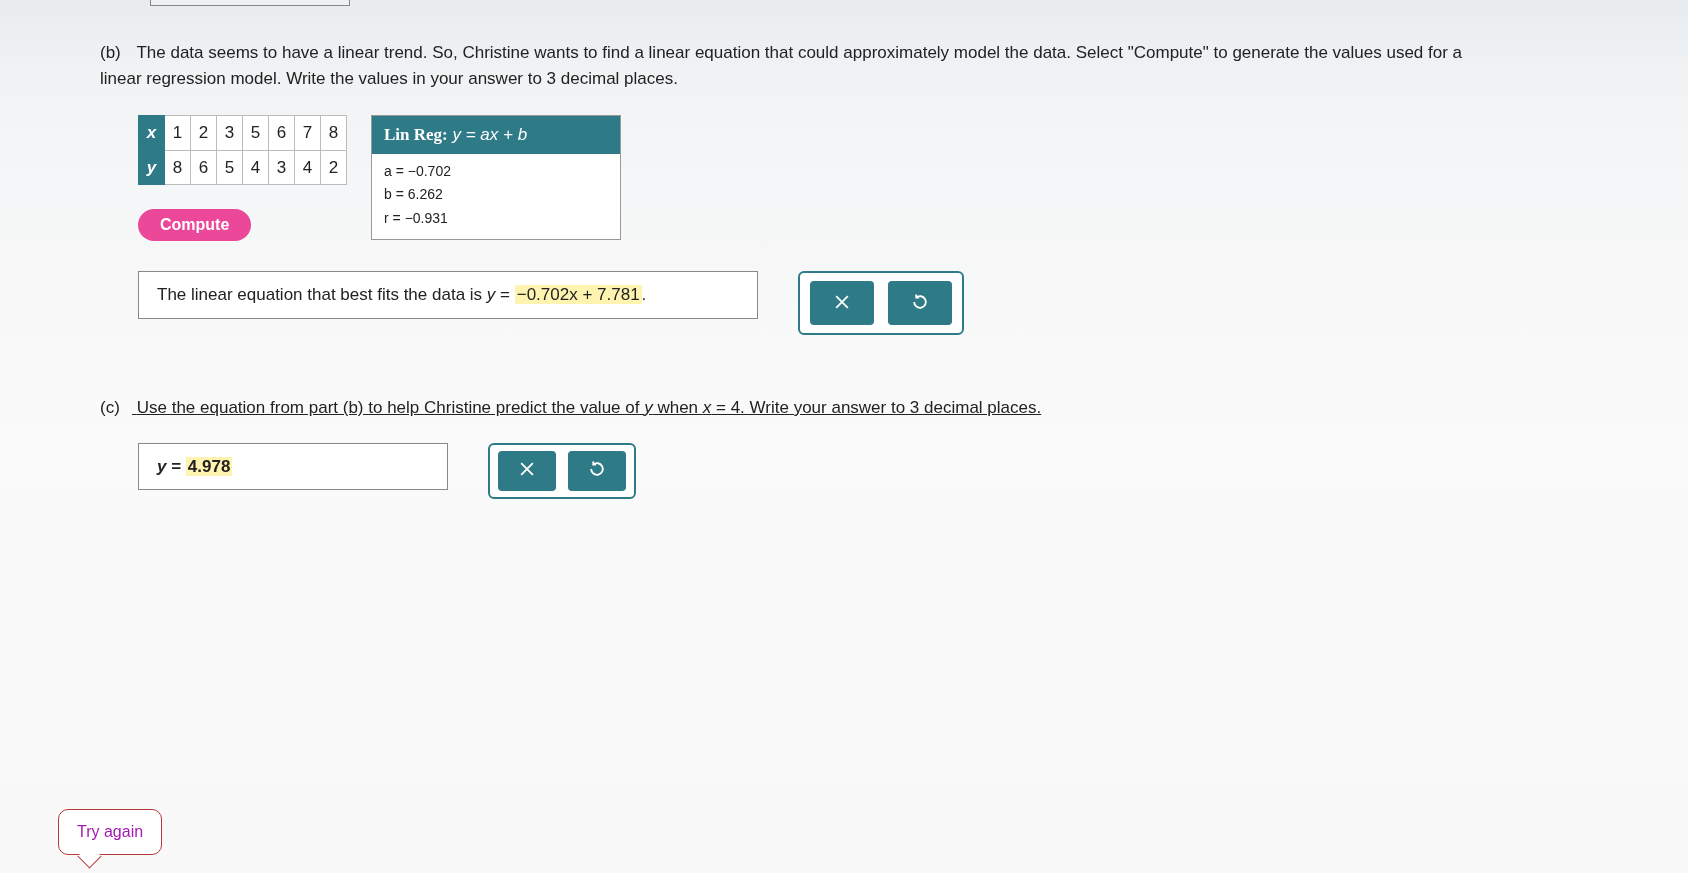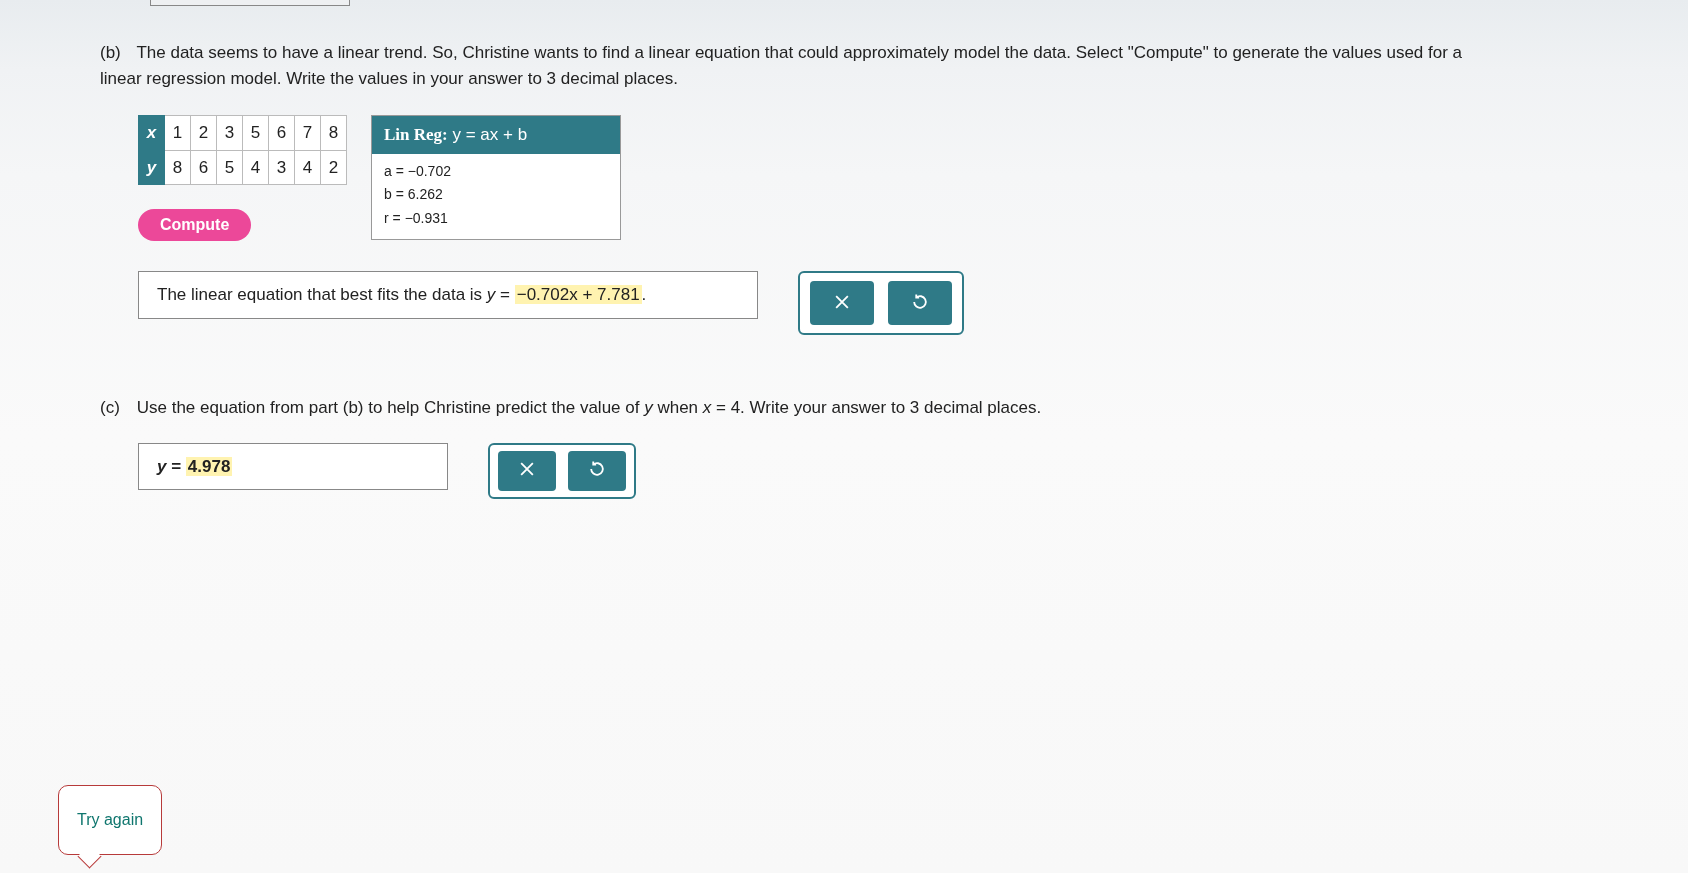--- a/index.html
+++ b/index.html
@@ -80,21 +80,21 @@
     background: #fff;
     min-width: 250px;
   }
   .regbox .reg-header {
     background: #2f7a87;
     color: #fff;
     padding: 6px 12px;
     font-size: 17px;
   }
   .regbox .reg-header .reg-title { font-weight: bold; font-family: Liberation Serif, serif; }
-  .regbox .reg-header .reg-eq { }
+  .regbox .reg-header .reg-eq { font-style: italic; }
   .regbox .reg-body {
     padding: 6px 12px 8px 12px;
     font-size: 14px;
     line-height: 1.7;
   }
   .regbox .reg-body .rsq sup { font-size: 0.7em; position: relative; top: -0.5em; }
   .ansbox {
     display: inline-block;
     border: 1px solid #888;
     background: #fff;
@@ -127,31 +127,31 @@
   .sqbtn.sm { width: 58px; height: 40px; }
   .sqbtn svg { width: 20px; height: 20px; stroke: #fff; fill: none; stroke-width: 2.2; }
   .row-ans {
     margin-top: 30px;
     display: flex;
     align-items: flex-start;
     gap: 40px;
     margin-left: 38px;
     flex-wrap: wrap;
   }
-  .section-c { margin-top: 60px; }
+  .section-c { margin-top: 60px; text-decoration: underline; }
   .try-again {
     position: absolute;
     left: 58px;
     bottom: 18px;
     background: #fff;
     border: 1.5px solid #b73a3a;
     border-radius: 10px;
-    padding: 22px 18px;
+    padding: 10px 18px;
     font-size: 16px;
-    color: #0f766e;
+    color: #a21caf;
   }
   .try-again::after {
     content: "";
     position: absolute;
     left: 22px;
     bottom: -11px;
     width: 16px; height: 16px;
     background: #fff;
     border-right: 1.5px solid #b73a3a;
     border-bottom: 1.5px solid #b73a3a;

